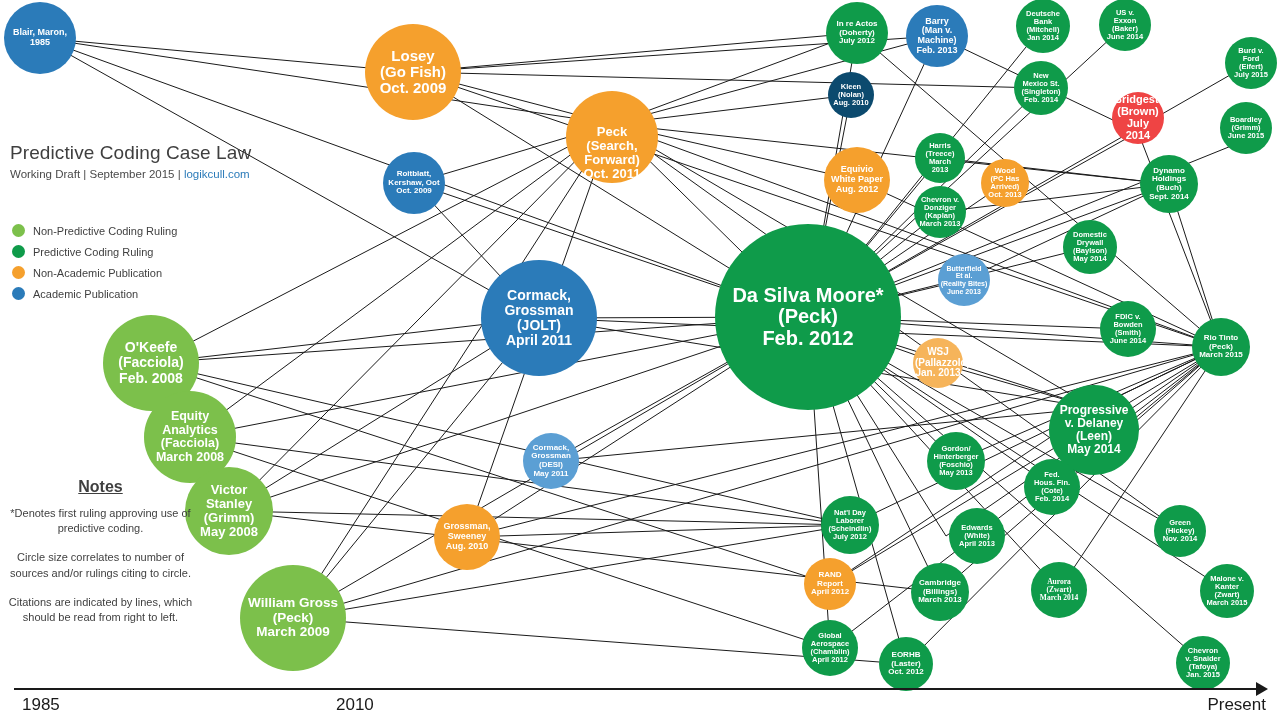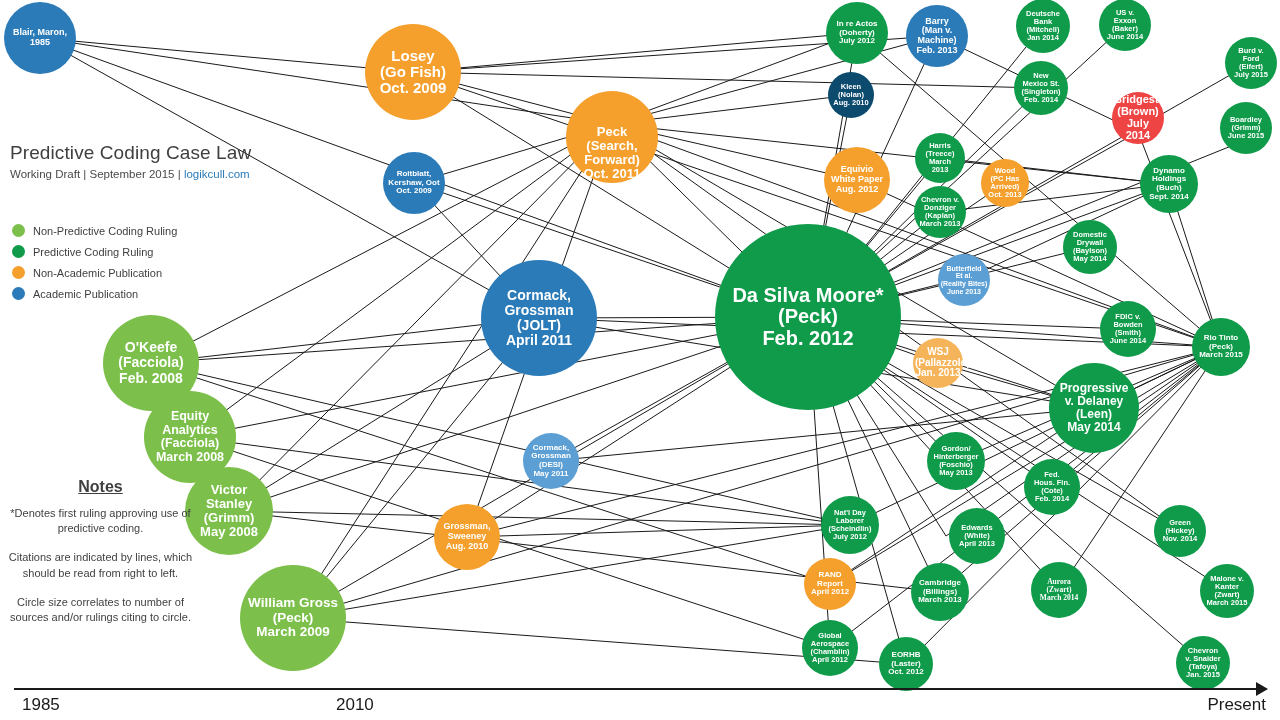--- a/index.html
+++ b/index.html
@@ -390,21 +390,21 @@
         <span>O'Keefe
 (Facciola)
 Feb. 2008</span>
       </div>
       <div class="node" style="left: 144px; top: 391px; width: 92px; height: 92px; background: rgb(124, 192, 75); font-size: 12.5px;">
         <span>Equity
 Analytics
 (Facciola)
 March 2008</span>
       </div>
-      <div class="node" style="left: 1049px; top: 363px; width: 90px; height: 90px; background: rgb(15, 155, 74); font-size: 12px;">
+      <div class="node" style="left: 1049px; top: 385px; width: 90px; height: 90px; background: rgb(15, 155, 74); font-size: 12px;">
         <span>Progressive
 v. Delaney
 (Leen)
 May 2014</span>
       </div>
       <div class="node" style="left: 185px; top: 467px; width: 88px; height: 88px; background: rgb(124, 192, 75); font-size: 13px;">
         <span>Victor
 Stanley
 (Grimm)
 May 2008</span>
@@ -516,22 +516,22 @@
       <div class="legend-row">
         <span class="legend-dot" style="background: rgb(43, 123, 185);"></span>
         <span class="legend-label">Academic Publication</span>
       </div>
     </div>
 
   <div id="notes">
     <div id="notes-title">Notes</div>
     <div id="notes-body">
         <div class="note-p">*Denotes first ruling approving use of predictive coding.</div>
+        <div class="note-p">Circle size correlates to number of sources and/or rulings citing to circle.</div>
         <div class="note-p">Citations are indicated by lines, which should be read from right to left.</div>
-        <div class="note-p">Circle size correlates to number of sources and/or rulings citing to circle.</div>
       </div>
   </div>
 
   <div id="axis-line"></div>
   <div id="axis-arrow"></div>
   <div class="axis-label" id="axis-start">1985</div>
   <div class="axis-label" id="axis-mid">2010</div>
   <div class="axis-label" id="axis-end">Present</div>
 
 </div>

